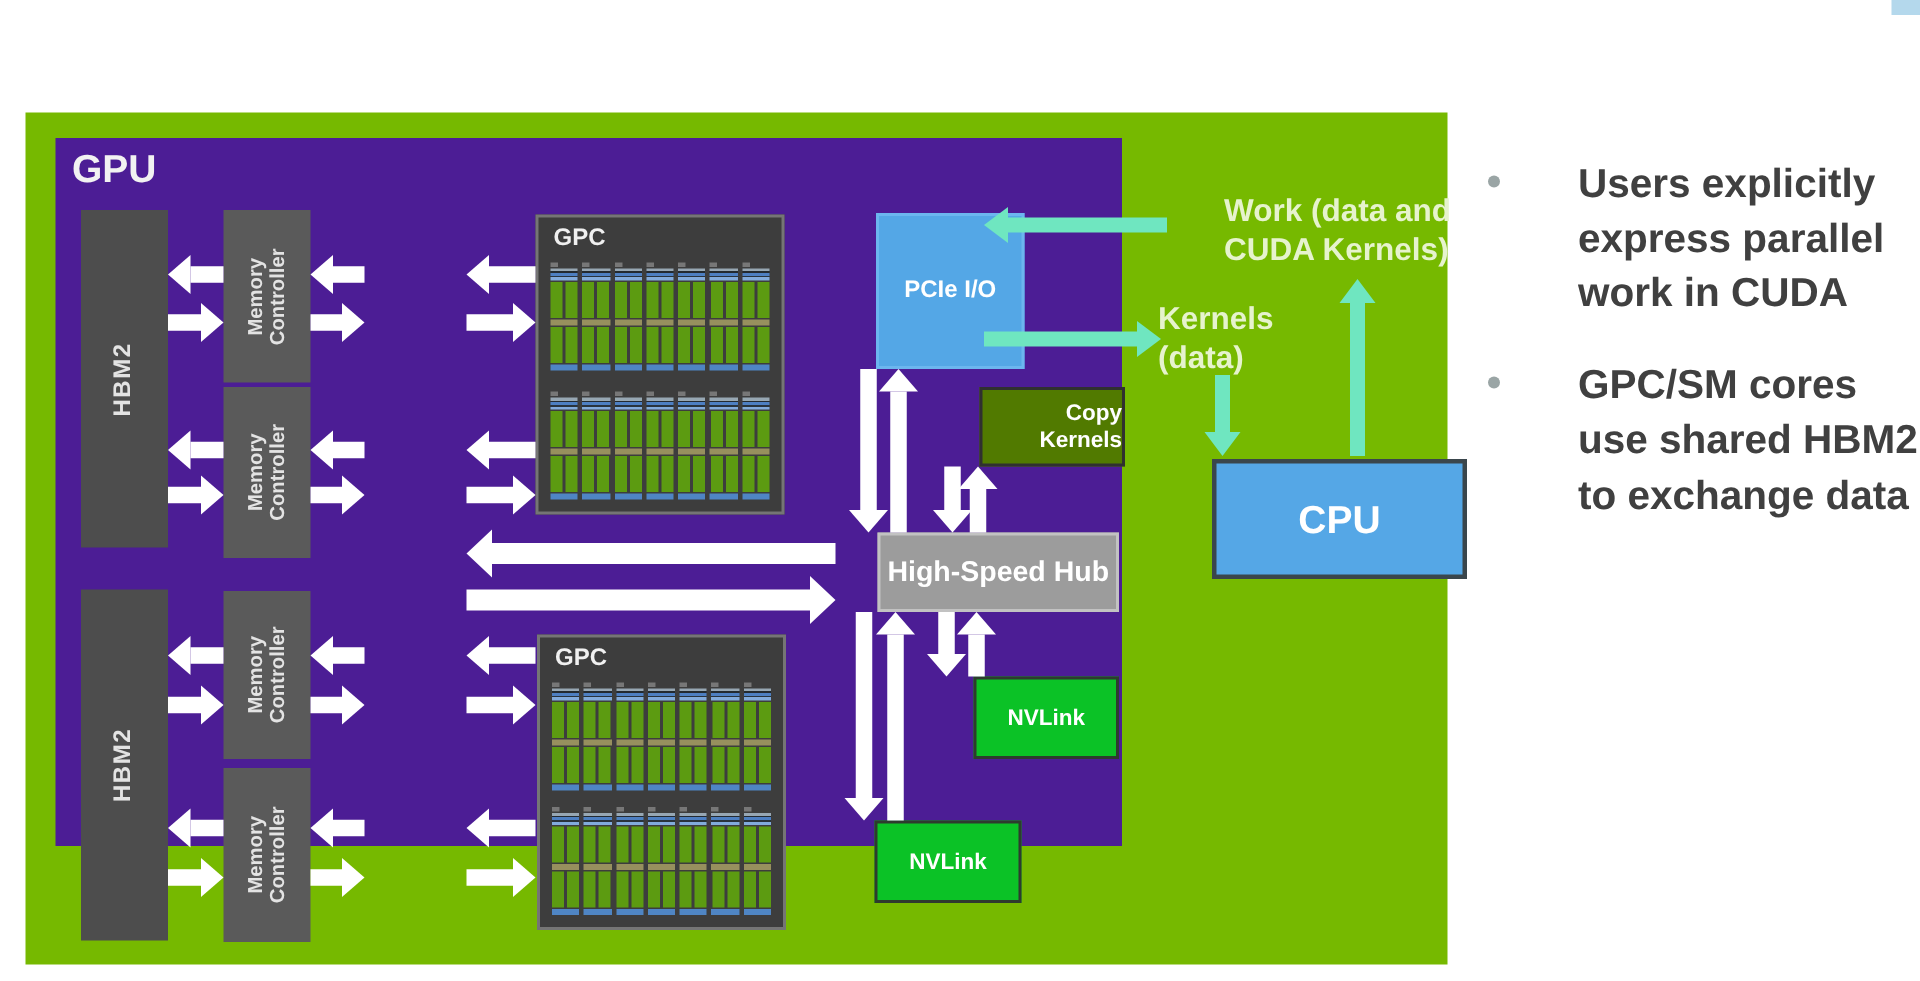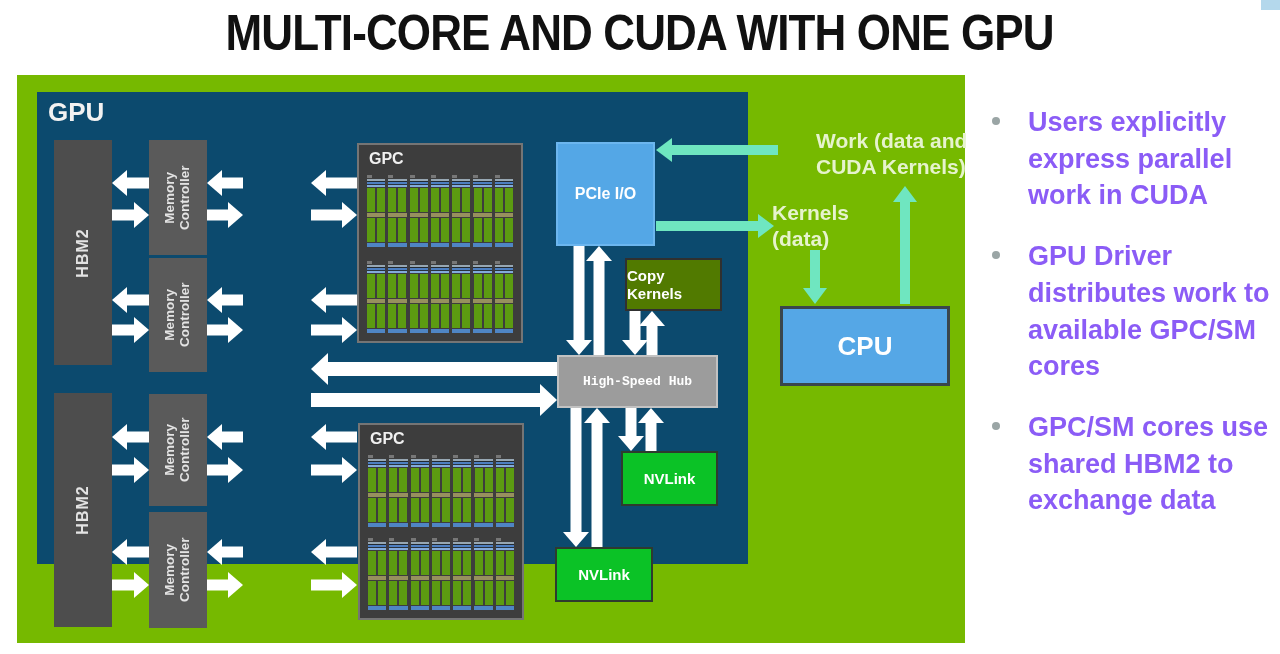--- a/index.html
+++ b/index.html
@@ -8,21 +8,21 @@
 
   
   #title{position:absolute;left:0;top:4px;width:1280px;text-align:center;}
   #title span{display:inline-block;transform:scaleX(0.88);transform-origin:50% 50%;
               font-size:50px;font-weight:bold;color:#111;letter-spacing:-1px;white-space:nowrap;}
 
   #corner-accent{position:absolute;right:0;top:0;width:19px;height:10px;background:#b4d8ec;}
 
   
   #green-panel{position:absolute;left:17px;top:75px;width:948px;height:568px;background:#76b900;}
-  #gpu-box{position:absolute;left:37px;top:92px;width:711px;height:472px;background:#0c4a6e;}
+  #gpu-box{position:absolute;left:37px;top:92px;width:711px;height:472px;background:#4c1d95;}
   #gpu-label{position:absolute;left:11px;top:5px;color:#f2f2f2;font-size:26px;font-weight:bold;}
 
   .block{position:absolute;box-sizing:border-box;}
   .hbm{background:#4d4d4d;}
   .mc{background:#5a5a5a;}
   .vlabel{position:absolute;inset:0;display:flex;align-items:center;justify-content:center;overflow:visible;}
   .vlabel span{display:block;transform:rotate(-90deg);color:#e3e3e3;font-weight:bold;text-align:center;}
   .hbm .vlabel span{font-size:16px;letter-spacing:1px;white-space:nowrap;}
   .mc .vlabel span{font-size:13.5px;line-height:1.1;width:104px;}
 
@@ -40,26 +40,26 @@
   .sm-row{display:grid;grid-template-columns:repeat(7,1fr);gap:0 3px;}
   .sm{display:flex;flex-direction:column;gap:1px;}
   .sm .tick{width:5px;height:3px;background:#777;}
   .sm .hdr{height:8px;background:linear-gradient(#97a7b3 0 2px,#232a30 2px 3px,#4d7fc2 3px 5px,#29333d 5px 6px,#82abdc 6px 8px);}
   .sm .grns{height:24px;display:flex;gap:2px;justify-content:center;}
   .sm .gbar{width:8px;height:100%;background:#5c9b11;}
   .sm .tan{height:4px;background:#97905e;}
   .sm .blu{height:4px;background:#4f85c4;}
 
   
-  .lblbox{display:flex;align-items:center;justify-content:center;text-align:left;
-          color:#fff;font-weight:bold;}
+  .lblbox{display:flex;align-items:center;justify-content:center;text-align:right;
+          color:#fff;font-weight:bold;margin-left:28px;}
   #pcie{left:519px;top:50px;width:99px;height:104px;background:#54a7e6;border:2px solid #6cb6ef;font-size:16px;}
   #copy-engines{left:588px;top:166px;width:97px;height:53px;background:#517a00;border:2px solid #303030;
                 font-size:15px;line-height:1.2;}
-  #hub{left:520px;top:263px;width:161px;height:53px;background:#9c9c9c;border:2px solid #c2c2c2;font-size:13px;font-family:Liberation Mono, monospace;}
+  #hub{left:520px;top:263px;width:161px;height:53px;background:#9c9c9c;border:2px solid #c2c2c2;font-size:19px;}
   .nvlink{background:#0bc226;border:2px solid #2e3b2e;font-size:15px;}
   #nvlink-right{left:584px;top:359px;width:97px;height:55px;}
   #nvlink-bottom{left:518px;top:455px;width:98px;height:55px;}
   #cpu{position:absolute;left:780px;top:306px;width:170px;height:80px;background:#55a7e6;
        border:3px solid #3a464c;box-sizing:border-box;font-size:26px;}
 
   
   .flow-label{position:absolute;color:#e6f3cd;font-weight:bold;font-size:21px;line-height:1.22;}
   #work-label{left:816px;top:128px;width:200px;}
   #results-label{left:772px;top:200px;width:120px;}
@@ -89,28 +89,27 @@
        border-left:var(--half) solid transparent;border-right:var(--half) solid transparent;
        border-bottom:var(--headlen) solid var(--c);}
   .ar.big{--shaft:14px;--headlen:17px;--half:16px;}
   .ar.teal{--c:#6fe6c0;--shaft:10px;--headlen:16px;--half:12px;}
 
   
   #bullets{position:absolute;left:984px;top:104px;width:296px;}
   .bullet{display:flex;align-items:flex-start;margin-bottom:24px;}
   .bullet .dot{flex:0 0 auto;width:8px;height:8px;border-radius:50%;background:#9aa5a5;
                margin:13px 28px 0 8px;}
-  .bullet .btxt{font-size:27px;font-weight:bold;color:#8b5cf6;line-height:1.36;width:252px;}
+  .bullet .btxt{font-size:27px;font-weight:bold;color:#404040;line-height:1.36;width:252px;margin-left:24px;}
 </style>
 </head>
 <body>
 
 <div id="stage">
 
-  <div id="title"><span>MULTI-CORE AND CUDA WITH ONE GPU</span></div>
   <div id="corner-accent"></div>
 
   <div id="green-panel"></div>
 
   <div id="gpu-box" class="block" style="left:37px;top:92px;">
     <div id="gpu-label">GPU</div>
 
     <div class="block hbm" style="left:17px;top:48px;width:58px;height:225px;">
       <div class="vlabel">
           <span>HBM2</span>
@@ -614,21 +613,17 @@
   <div class="ar v down teal" style="left:803px;top:250px;height:54px"></div>
   <div class="ar v up teal" style="left:893px;top:186px;height:118px"></div>
 
   <div id="bullets">
     <div class="bullet">
       <div class="dot"></div>
       <div class="btxt">Users explicitly express parallel work in CUDA</div>
     </div>
     <div class="bullet">
       <div class="dot"></div>
-      <div class="btxt">GPU Driver distributes work to available GPC/SM cores</div>
-    </div>
-    <div class="bullet">
-      <div class="dot"></div>
       <div class="btxt">GPC/SM cores use shared HBM2 to exchange data</div>
     </div>
   </div>
 
 </div>
 
 </body></html>

